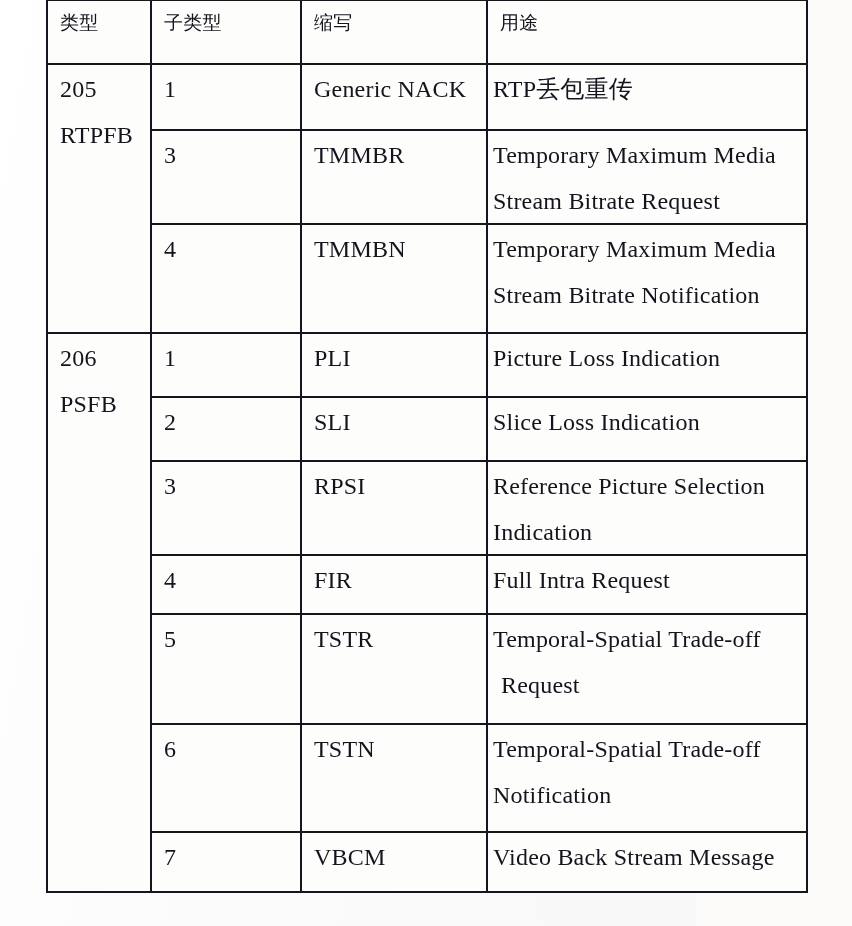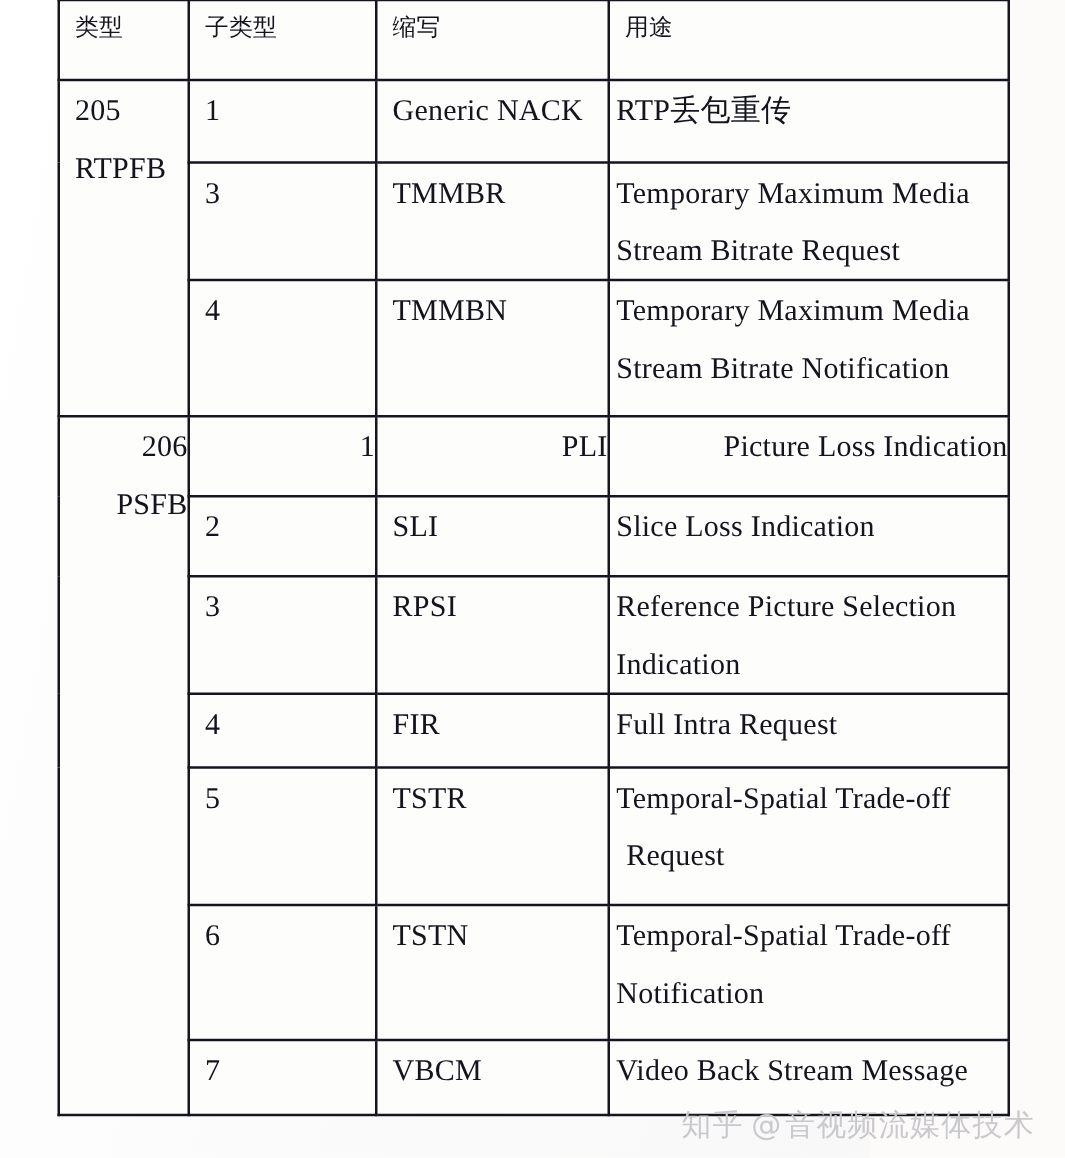--- a/index.html
+++ b/index.html
@@ -67,21 +67,21 @@
   .col-type   { width: 104px; }
   .col-sub    { width: 150px; }
   .col-abbr   { width: 186px; }
   .col-usage  { width: 320px; }
 
   
   .r-head  { height: 64px;  }
   .r-h1    { height: 66px;  }
   .r-h2    { height: 83px;  }
   .r-h3    { height: 109px; }
-  .r-h4    { height: 64px; text-align: right;  }
+  .r-h4    { height: 64px;  }
   .r-h5    { height: 64px;  }
   .r-h6    { height: 93px;  }
   .r-h7    { height: 59px;  }
   .r-h8    { height: 110px; }
   .r-h9    { height: 108px; }
   .r-h10   { height: 60px;  }
 
   .cjk {
     font-family: "DejaVu Sans", "Liberation Sans", sans-serif;
     font-size: 19px;
@@ -293,17 +293,14 @@
         <td>
           <div class="cell-inner desc">
             <span class="ln">Video Back Stream Message</span>
           </div>
         </td>
       </tr>
 
     </tbody>
   </table>
 
-  <div id="watermark">
-    <span>知乎</span><span class="wm-at">@</span><span>音视频流媒体技术</span>
-  </div>
 
 </div>
 
 </body></html>

